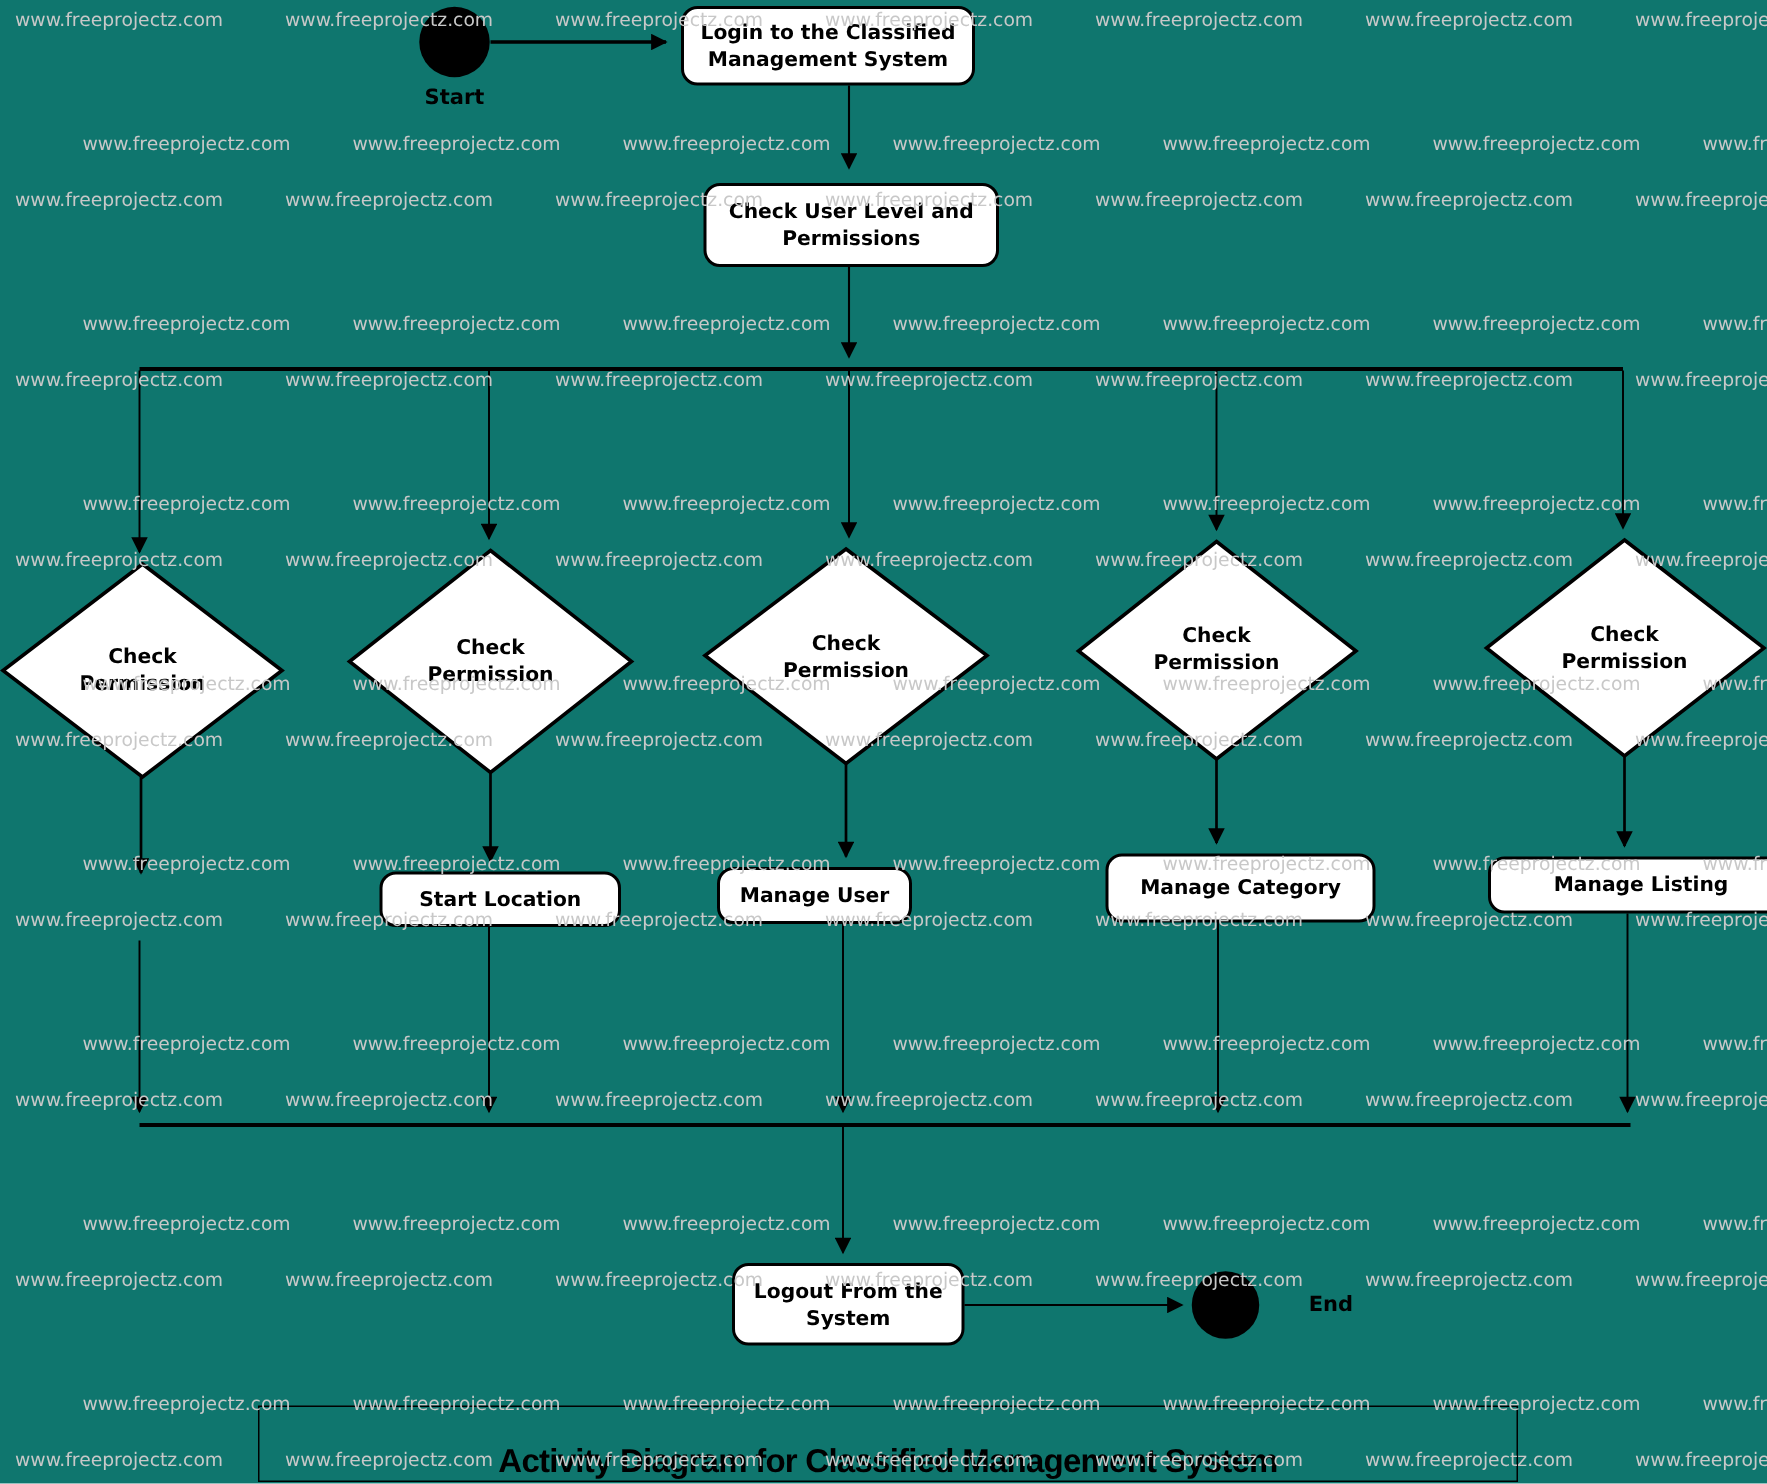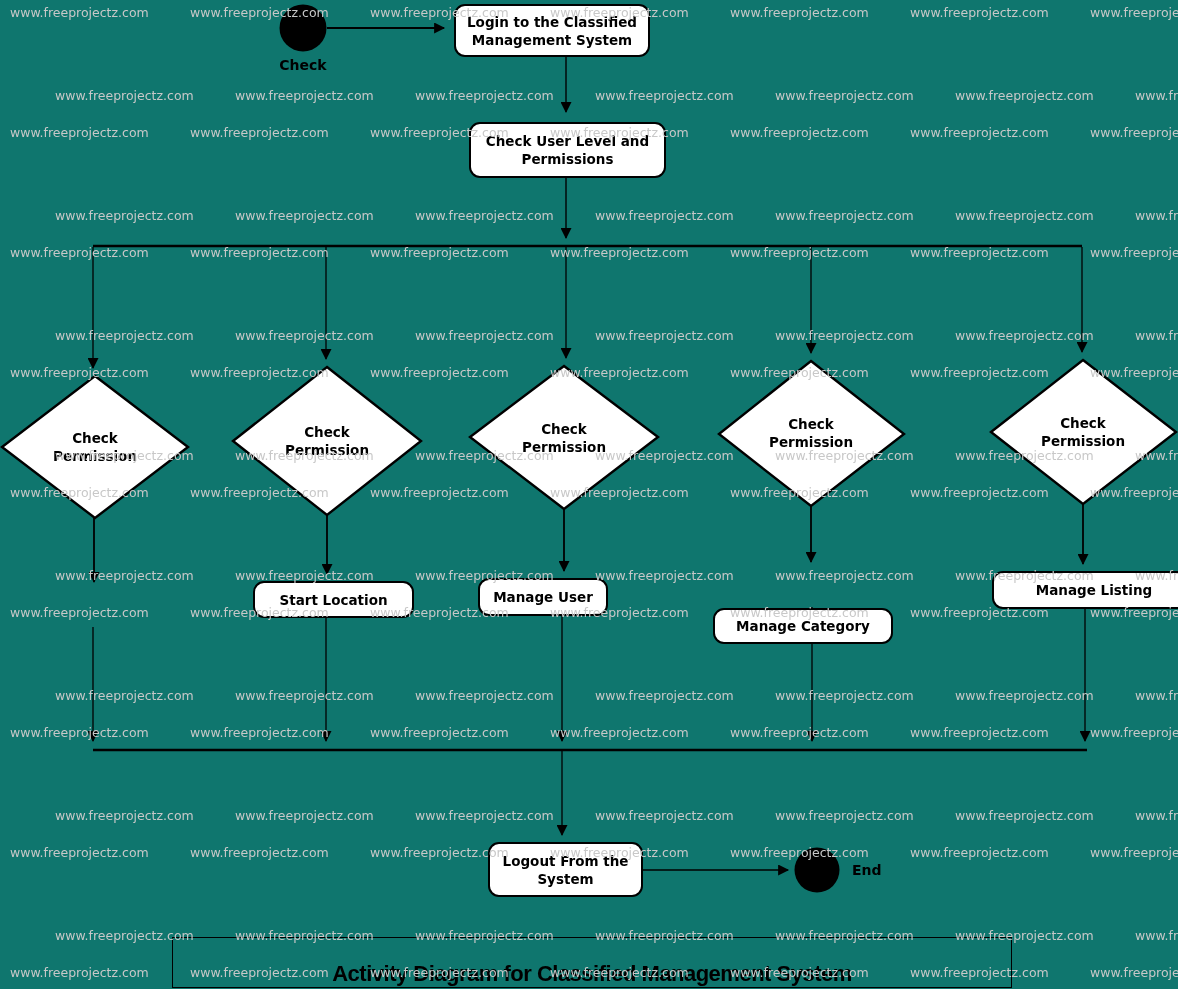--- a/index.html
+++ b/index.html
@@ -120,33 +120,33 @@
     <line x1="562" y1="751" x2="562" y2="835" stroke="#000000" stroke-width="1.3" marker-end="url(#arr)"></line>
     <line x1="643" y1="870" x2="788" y2="870" stroke="#000000" stroke-width="1.3" marker-end="url(#arr)"></line>
   </svg>
 
   <div class="node" style="left:454px; top:4px; width:196px; height:53px;">Login to the Classified Management System</div>
 
   <div class="node" style="left:469px; top:122px; width:197px; height:56px;">Check User Level and Permissions</div>
 
   <div class="node" style="left:253px; top:581px; width:161px; height:37px;">Start Location</div>
   <div class="node" style="left:478px; top:578px; width:130px; height:38px;">Manage User</div>
-  <div class="node" style="left:713px; top:569px; width:180px; height:36px;margin-top:39px;">Manage Category</div>
+  <div class="node" style="left:737px; top:569px; width:180px; height:46px;">Manage Category</div>
   <div class="node" style="left:992px; top:571px; width:204px; height:38px;">Manage Listing</div>
 
   <div class="node" style="left:488px; top:842px; width:155px; height:55px;">Logout From the System</div>
 
   <div class="label" style="left:35px; top:429px; width:120px;">Check Permission</div>
   <div class="label" style="left:267px; top:423px; width:120px;">Check Permission</div>
   <div class="label" style="left:504px; top:420px; width:120px;">Check Permission</div>
   <div class="label" style="left:751px; top:415px; width:120px;">Check Permission</div>
   <div class="label" style="left:1023px; top:414px; width:120px;">Check Permission</div>
 
-  <div class="label" style="left:273px; top:56px; width:60px; font-size:14px;">Check</div>
-  <div class="label" style="left:852px; top:861px; width:50px; font-size:14px; text-align:left;">End</div>
+  <div class="label" style="left:273px; top:56px; width:60px; font-size:14px;">Start</div>
+  <div class="label" style="left:852px; top:861px; width:50px; font-size:14px; text-align:right;">End</div>
 
   <div id="title-box" style="left:148px; top:937px; width:840px; height:51px;">
     <span>Activity Diagram for Classified Management System</span>
   </div>
 
   <div id="watermark-layer" style="color: rgb(200, 200, 200);">
       <span class="wm" style="left: 10px; top: 5px;">www.freeprojectz.com</span>
       <span class="wm" style="left: 190px; top: 5px;">www.freeprojectz.com</span>
       <span class="wm" style="left: 370px; top: 5px;">www.freeprojectz.com</span>
       <span class="wm" style="left: 550px; top: 5px;">www.freeprojectz.com</span>

